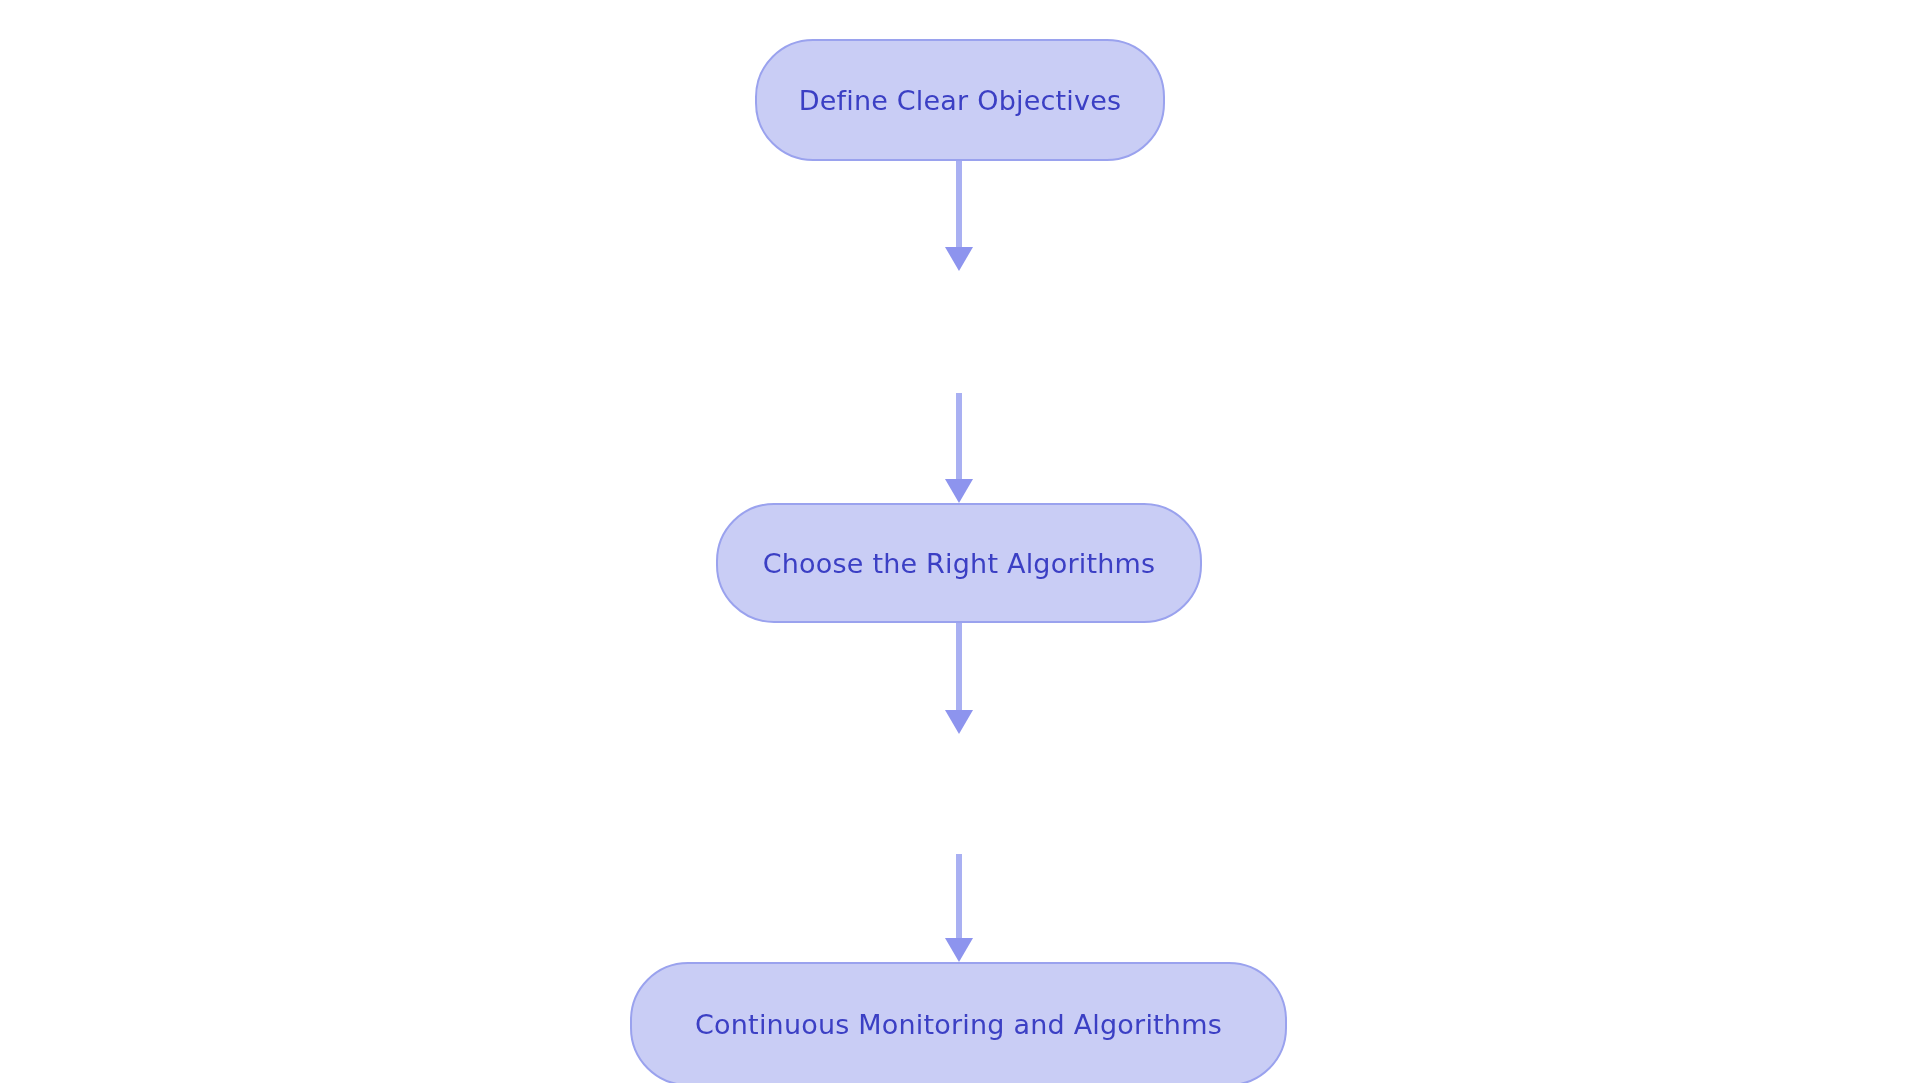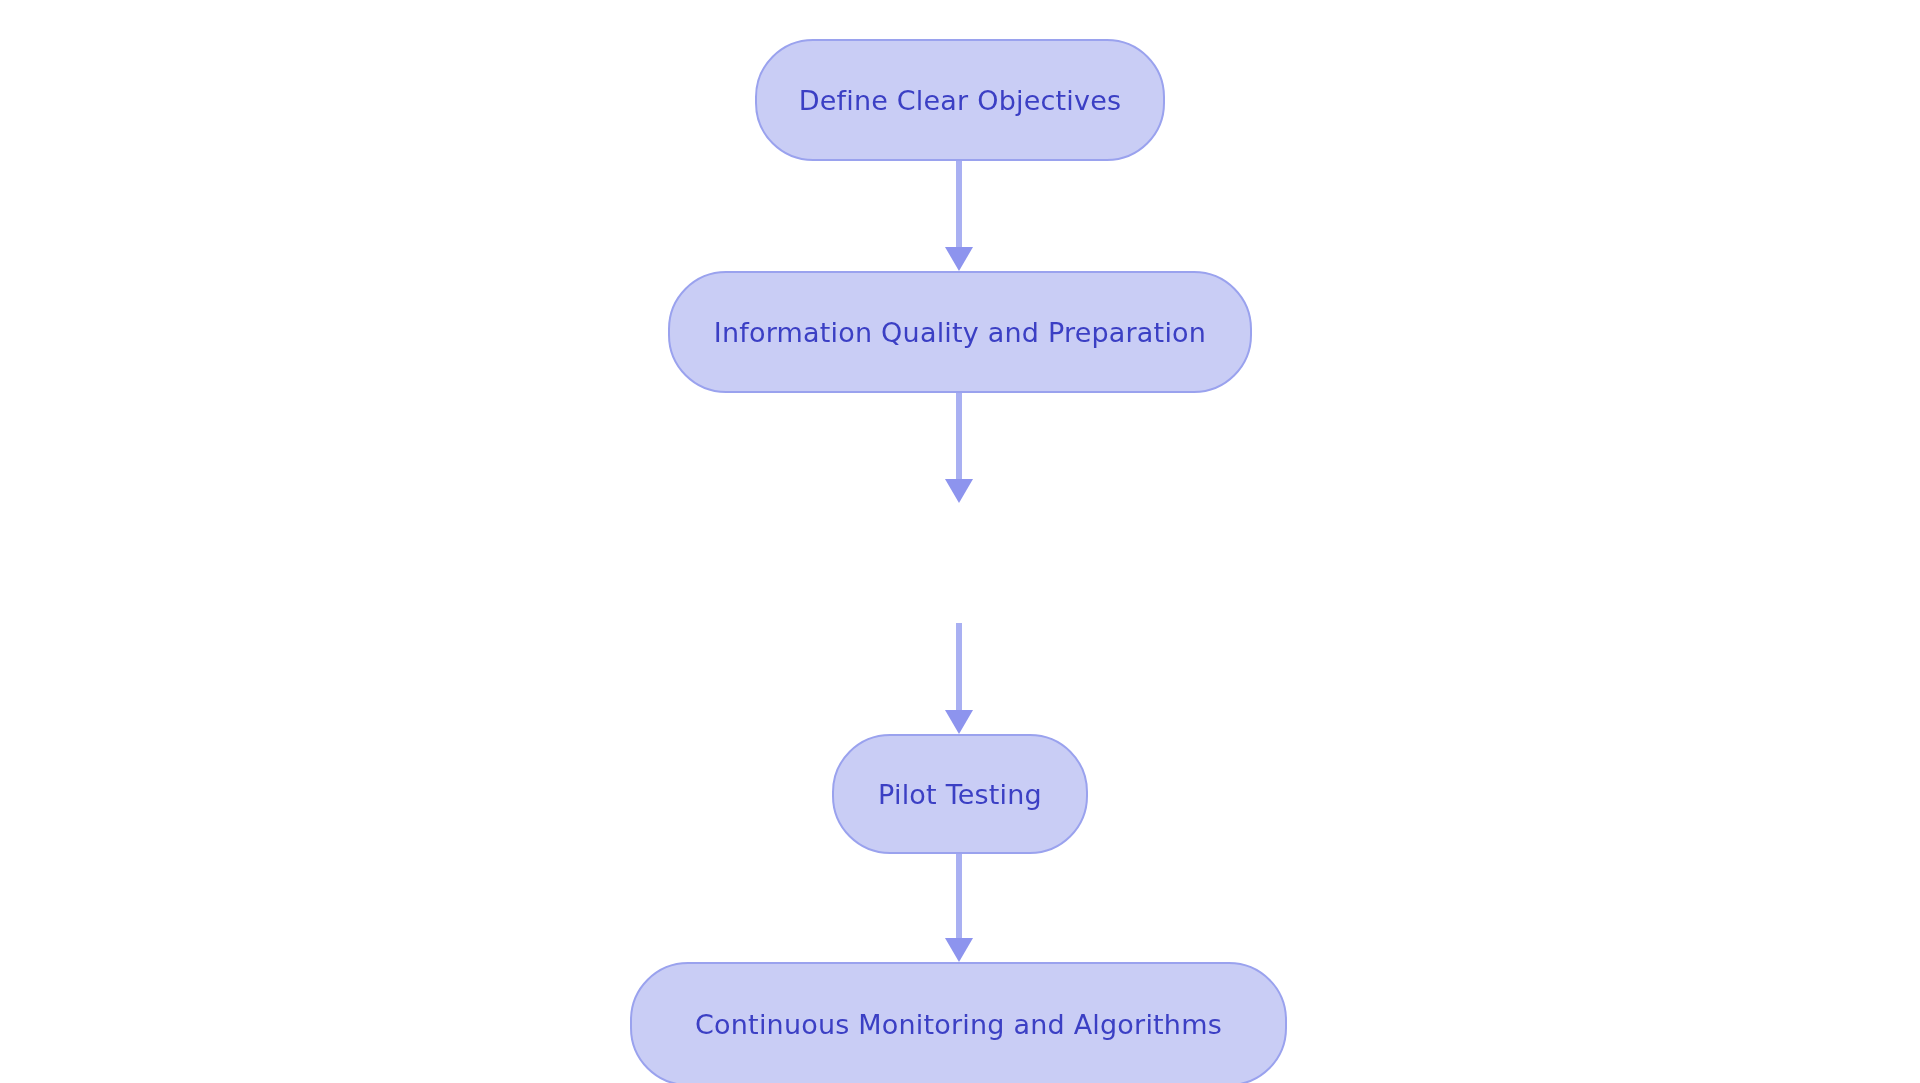--- a/index.html
+++ b/index.html
@@ -75,38 +75,35 @@
 
   <div class="node n1">
     <span>Define Clear Objectives</span>
   </div>
 
   <div class="arrow a1">
     <div class="stem"></div>
     <div class="head"></div>
   </div>
 
-  <div class="node n2">
-    <span>Information Quality and Preparation</span>
-  </div>
 
   <div class="arrow a2">
     <div class="stem"></div>
     <div class="head"></div>
   </div>
 
+  <div class="node n3">
+    <span>Choose the Right Algorithms</span>
+  </div>
 
   <div class="arrow a3">
     <div class="stem"></div>
     <div class="head"></div>
   </div>
 
-  <div class="node n4">
-    <span>Pilot Testing</span>
-  </div>
 
   <div class="arrow a4">
     <div class="stem"></div>
     <div class="head"></div>
   </div>
 
   <div class="node n5">
     <span>Continuous Monitoring and Algorithms</span>
   </div>
 

